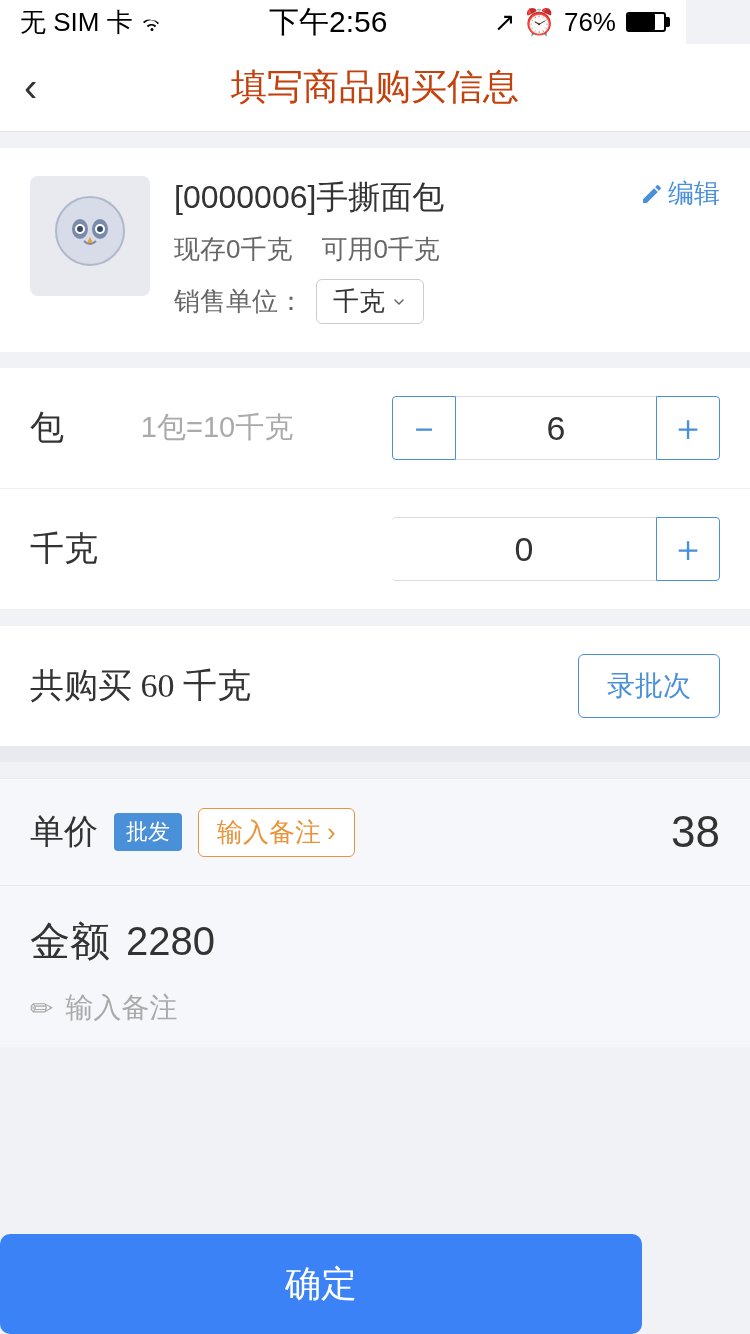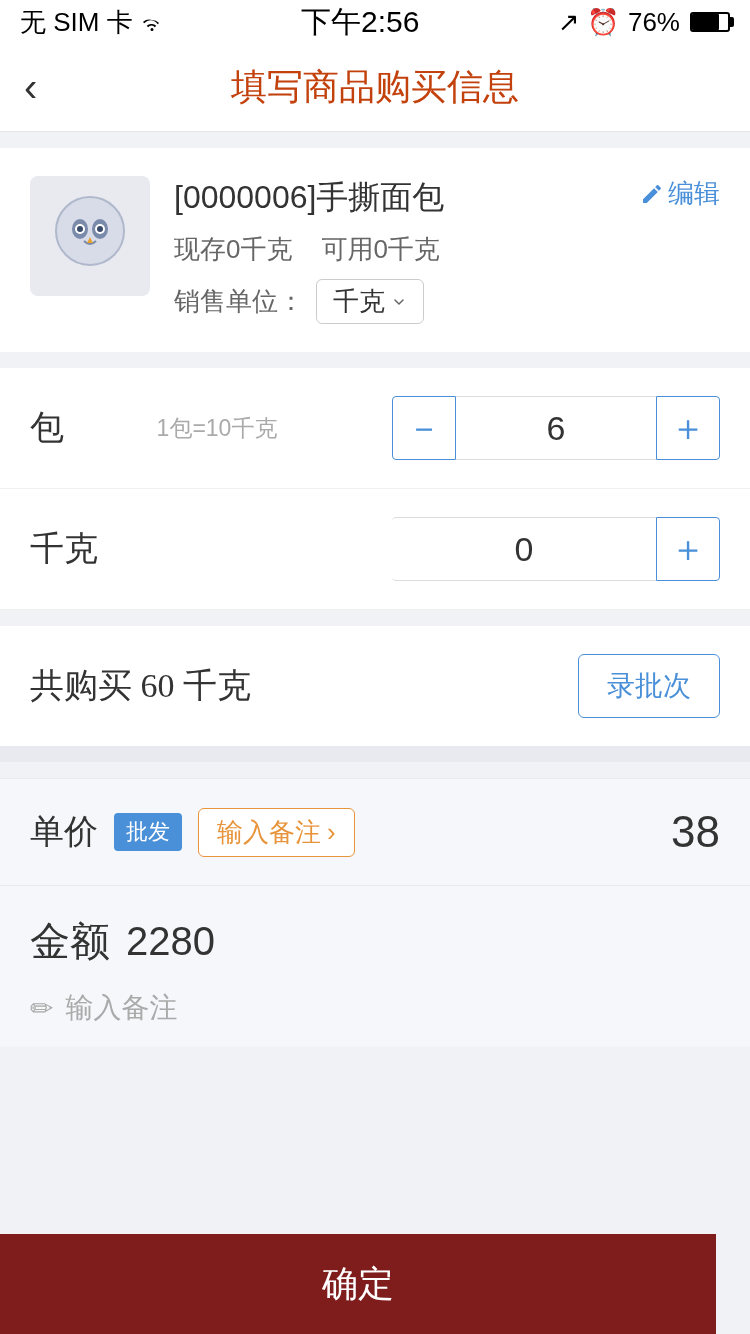--- a/index.html
+++ b/index.html
@@ -8,21 +8,21 @@
       width: 750px;
       min-height: 1334px;
       font-family: -apple-system, "PingFang SC", "Helvetica Neue", sans-serif;
       background: #f0f2f5;
       font-size: 32px;
       position: relative;
     }
 
     
     .status-bar {
-      width: 750px;
+      width: 686px;
       height: 44px;
       background: #fff;
       display: flex;
       align-items: center;
       justify-content: space-between;
       padding: 0 20px;
       font-size: 26px;
       color: #000;
     }
     .status-left { display: flex; align-items: center; gap: 8px; }
@@ -152,21 +152,21 @@
       align-items: center;
       padding: 28px 30px;
       border-bottom: 1px solid #f0f0f0;
     }
     .quantity-label {
       font-size: 34px;
       color: #333;
       flex: 1;
     }
     .quantity-hint {
-      font-size: 23px;
+      font-size: 29px;
       color: #aaa;
       margin-left: 12px;
       text-align: center;
     }
     .quantity-controls {
       display: flex;
       align-items: center;
       gap: 0;
     }
     .qty-btn {
@@ -305,27 +305,28 @@
     .bottom-space {
       background: #f0f2f5;
       height: 300px;
     }
 
     
     .confirm-bar {
       position: fixed;
       bottom: 0;
       left: 0;
-      width: 716px;
+      width: 642px;
       height: 100px;
-      background: #7f1d1d;
+      background: #3b82f6;
       display: flex;
       align-items: center;
       justify-content: center;
       cursor: pointer;
+      border-radius: 10px;
     }
     .confirm-btn-text {
       font-size: 36px;
       color: #fff;
       font-weight: 500;
     }
   </style>
 </head>
 <body>
 

